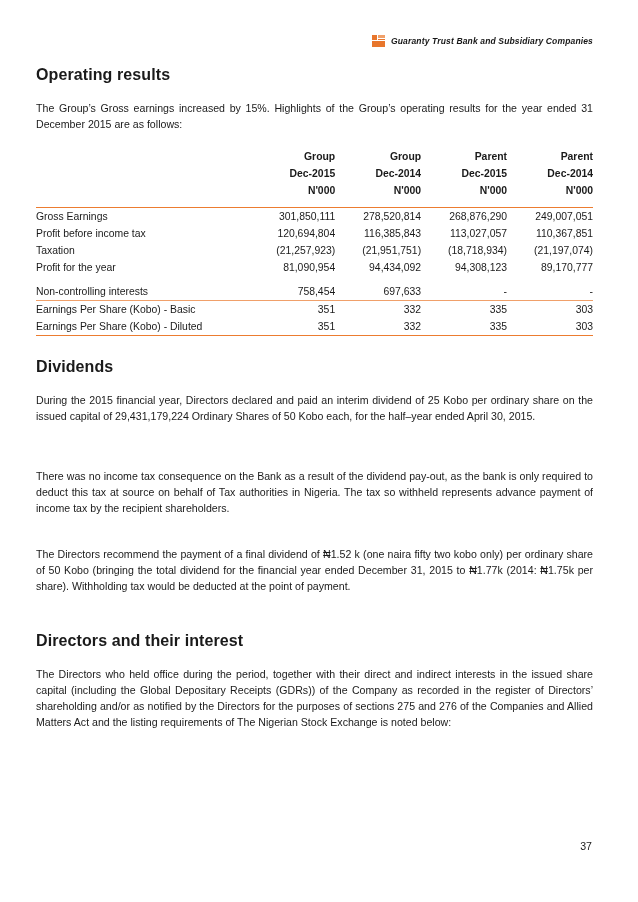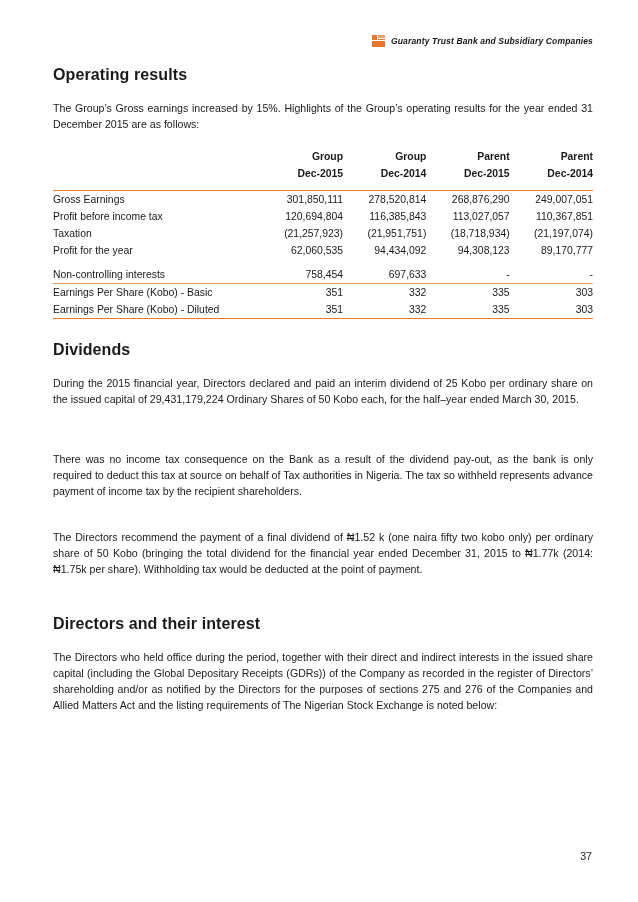--- a/index.html
+++ b/index.html
@@ -15,21 +15,21 @@
     color: #1a1a1a;
     position: relative;
     overflow: hidden;
   }
 
   .page {
     position: absolute;
     left: 0; top: 0;
     width: 638px;
     height: 902px;
-    padding: 30px 45px 0 53px;
+    padding: 30px 45px 0 36px;
   }
 
   
   .doc-header {
     display: flex;
     align-items: center;
     justify-content: flex-end;
     height: 22px;
     margin-bottom: 14px;
   }
@@ -110,21 +110,21 @@
   .two-line { line-height: 16px; }
   td.mid { vertical-align: middle; }
 
   .pad-t { padding-top: 4px; }
   .pad-b { padding-bottom: 4px; }
 
   
   .page-number {
     position: absolute;
     right: 46px;
-    bottom: 40px;
+    bottom: 50px;
     font-size: 10.6px;
     color: #1a1a1a;
     margin-left: 8px;
   }
 
   .sec-gap-lg { height: 22px; }
   .sec-gap-md { height: 14px; }
 </style>
 </head>
 <body>
@@ -161,20 +161,27 @@
         <td class="num">Parent</td>
         <td class="num">Parent</td>
       </tr>
       <tr>
         <td class="lbl"></td>
         <td class="num">Dec-2015</td>
         <td class="num">Dec-2014</td>
         <td class="num">Dec-2015</td>
         <td class="num">Dec-2014</td>
       </tr>
+      <tr>
+        <td class="lbl"></td>
+        <td class="num">N'000</td>
+        <td class="num">N'000</td>
+        <td class="num">N'000</td>
+        <td class="num">N'000</td>
+      </tr>
       <tr class="hdr-gap">
         <td colspan="5"></td>
       </tr>
     </thead>
     <tbody>
 
       <tr class="rule-top">
         <td class="lbl pad-t">Gross Earnings</td>
         <td class="num pad-t">301,850,111</td>
         <td class="num pad-t">278,520,814</td>
@@ -193,21 +200,21 @@
       <tr>
         <td class="lbl">Taxation</td>
         <td class="num">(21,257,923)</td>
         <td class="num">(21,951,751)</td>
         <td class="num">(18,718,934)</td>
         <td class="num">(21,197,074)</td>
       </tr>
 
       <tr>
         <td class="lbl">Profit for the year</td>
-        <td class="num">62,060,535</td>
+        <td class="num">81,090,954</td>
         <td class="num">94,434,092</td>
         <td class="num">94,308,123</td>
         <td class="num">89,170,777</td>
       </tr>
 
       <tr class="spacer-row">
           <td colspan="5"></td>
         </tr>
 
       <tr>
@@ -235,21 +242,21 @@
         <td class="num pad-b">303</td>
       </tr>
 
     </tbody>
   </table>
 
   <div class="sec-gap-lg"></div>
 
   <h2 class="section-title">Dividends</h2>
 
-  <p class="body-text">During the 2015 financial year, Directors declared and paid an interim dividend of 25 Kobo per ordinary share on the issued capital of 29,431,179,224 Ordinary Shares of 50 Kobo each, for the half–year ended March 30, 2015.</p>
+  <p class="body-text">During the 2015 financial year, Directors declared and paid an interim dividend of 25 Kobo per ordinary share on the issued capital of 29,431,179,224 Ordinary Shares of 50 Kobo each, for the half–year ended April 30, 2015.</p>
 
   <div class="sec-gap-md"></div>
 
 
   <div class="sec-gap-md"></div>
 
   <p class="body-text">There was no income tax consequence on the Bank as a result of the dividend pay-out, as the bank is only required to deduct this tax at source on behalf of Tax authorities in Nigeria. The tax so withheld represents advance payment of income tax by the recipient shareholders.</p>
 
   <div class="sec-gap-md"></div>
 

